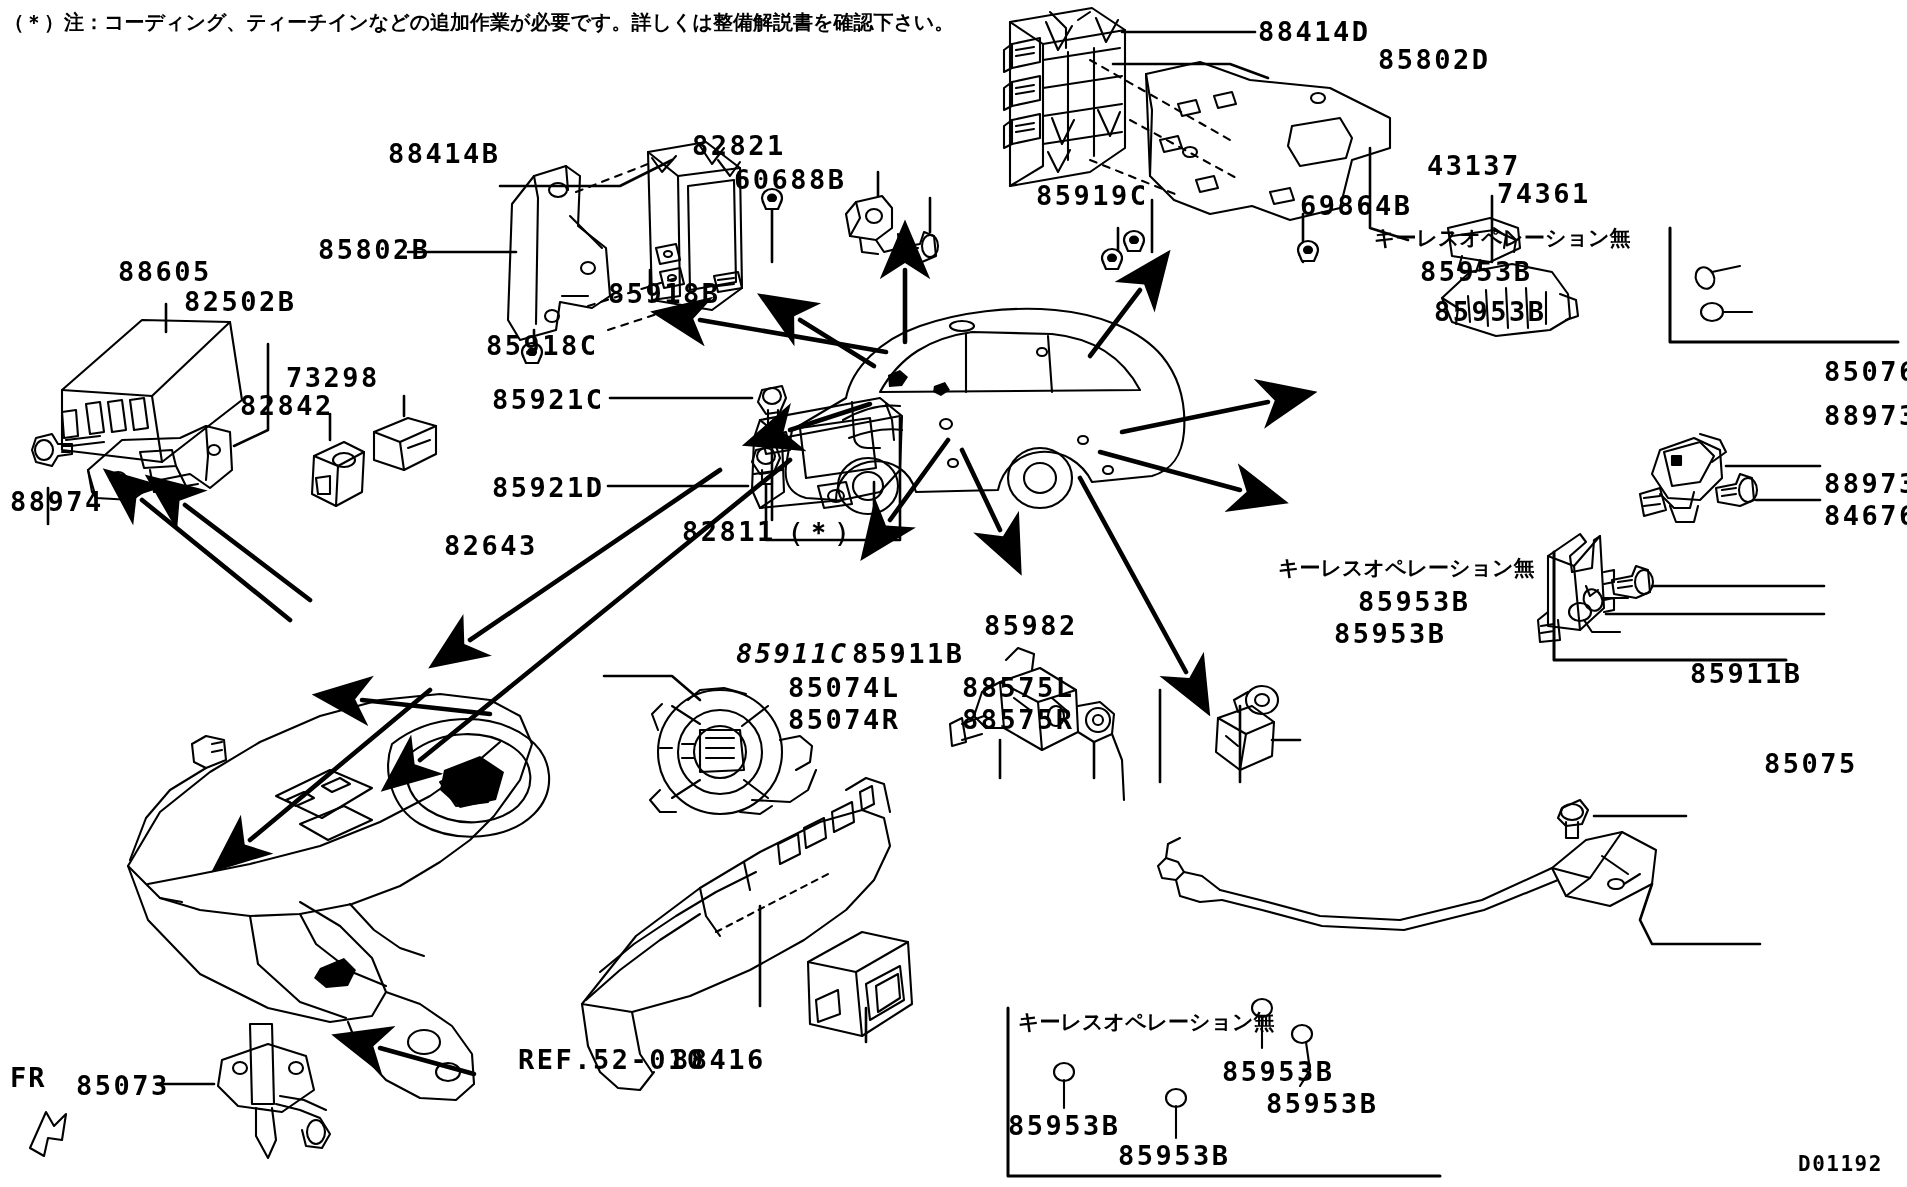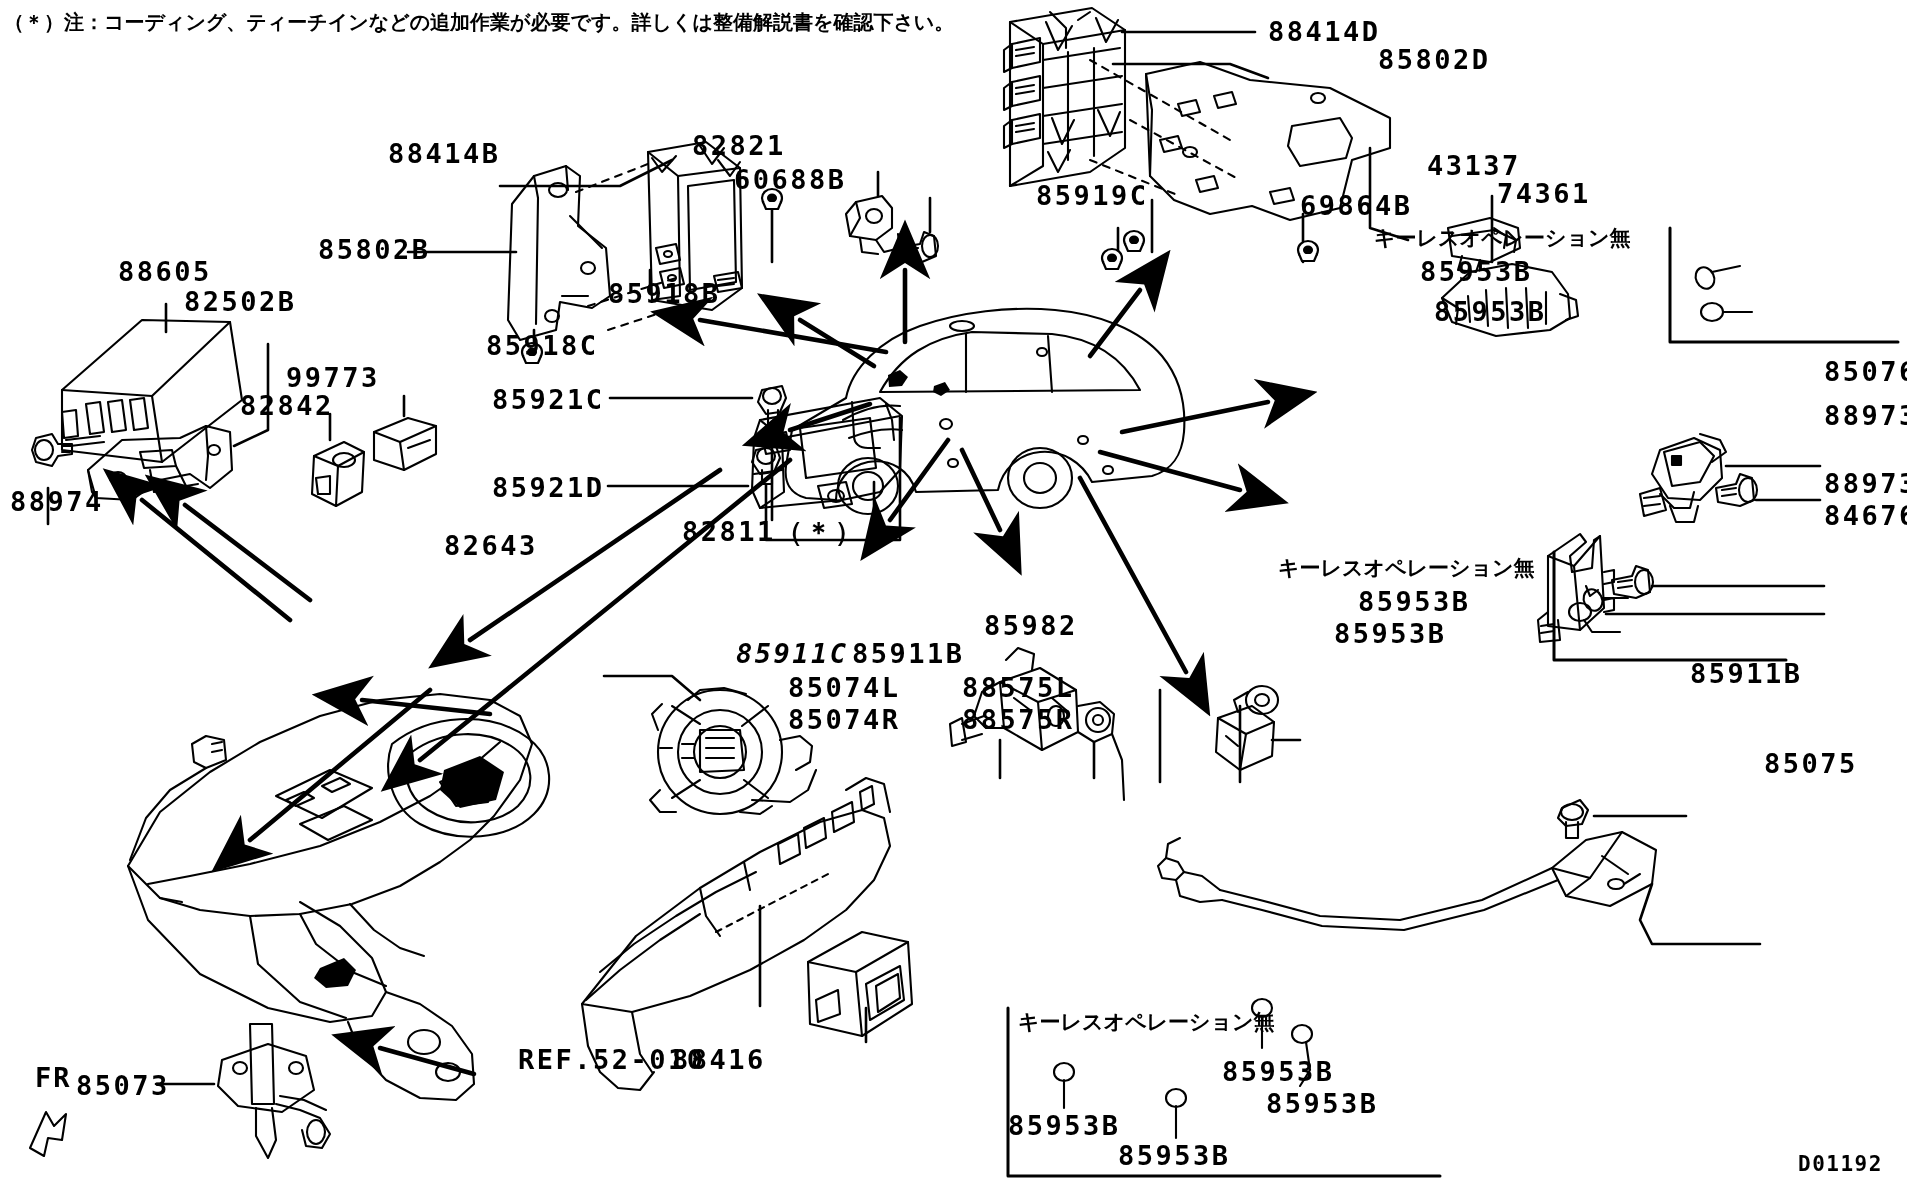--- a/index.html
+++ b/index.html
@@ -27,21 +27,21 @@
     font-size:20px;font-weight:700;color:#000;line-height:1;
   }
   .code{
     position:absolute;white-space:nowrap;
     font-family:"DejaVu Sans Mono","Liberation Mono",monospace;
     font-size:21px;font-weight:700;letter-spacing:1.5px;color:#000;
   }
   .fr{
     position:absolute;white-space:nowrap;
     font-family:"DejaVu Sans Mono","Liberation Mono",monospace;
-    font-size:27px;font-weight:700;letter-spacing:2px;color:#000;margin-left:25px;
+    font-size:27px;font-weight:700;letter-spacing:2px;color:#000;
   }
 </style>
 </head>
 <body>
 
 <div id="stage">
 
   <svg class="art" viewBox="0 0 1907 1187">
     <defs>
       <marker id="arrhead" markerWidth="13" markerHeight="13" refX="2" refY="5.5" orient="auto">
@@ -536,38 +536,38 @@
         <ellipse cx="1262" cy="1008" rx="10" ry="9"></ellipse>
         <path d="M1262,1016 L1262,1048"></path>
         <ellipse cx="1302" cy="1034" rx="10" ry="9"></ellipse>
         <path d="M1306,1042 L1310,1070 L1300,1086"></path>
       </g>
     </g>
   </svg>
 
   <div class="note" style="left:4px;top:12px;">（＊）注：コーディング、ティーチインなどの追加作業が必要です。詳しくは整備解説書を確認下さい。</div>
 
-  <div class="lbl" style="left:1258px;top:18px;margin-left:10px;">88414D</div>
+  <div class="lbl" style="left:1258px;top:18px;">88414D</div>
   <div class="lbl" style="left:1378px;top:46px;">85802D</div>
   <div class="lbl" style="left:1036px;top:182px;">85919C</div>
   <div class="lbl" style="left:1300px;top:192px;">69864B</div>
   <div class="lbl" style="left:1427px;top:152px;">43137</div>
   <div class="lbl" style="left:1450px;top:180px;margin-left:47px;">74361</div>
 
   <div class="lbl" style="left:388px;top:140px;">88414B</div>
   <div class="lbl" style="left:318px;top:236px;">85802B</div>
   <div class="lbl" style="left:608px;top:280px;">85918B</div>
   <div class="lbl" style="left:486px;top:332px;">85918C</div>
 
   <div class="lbl" style="left:692px;top:132px;">82821</div>
   <div class="lbl" style="left:734px;top:166px;">60688B</div>
 
   <div class="lbl" style="left:118px;top:258px;">88605</div>
   <div class="lbl" style="left:184px;top:288px;">82502B</div>
-  <div class="lbl" style="left:286px;top:364px;">99773</div>
+  <div class="lbl" style="left:286px;top:364px;">73298</div>
   <div class="lbl" style="left:240px;top:392px;">82842</div>
   <div class="lbl" style="left:10px;top:488px;">88974</div>
 
   <div class="lbl" style="left:492px;top:386px;">85921C</div>
   <div class="lbl" style="left:492px;top:474px;">85921D</div>
   <div class="lbl" style="left:682px;top:518px;">82811（＊）</div>
 
   <div class="lbl" style="left:444px;top:532px;">82643</div>
 
   <div class="lbl" style="left:736px;top:640px;font-style:italic;">85911C</div>

